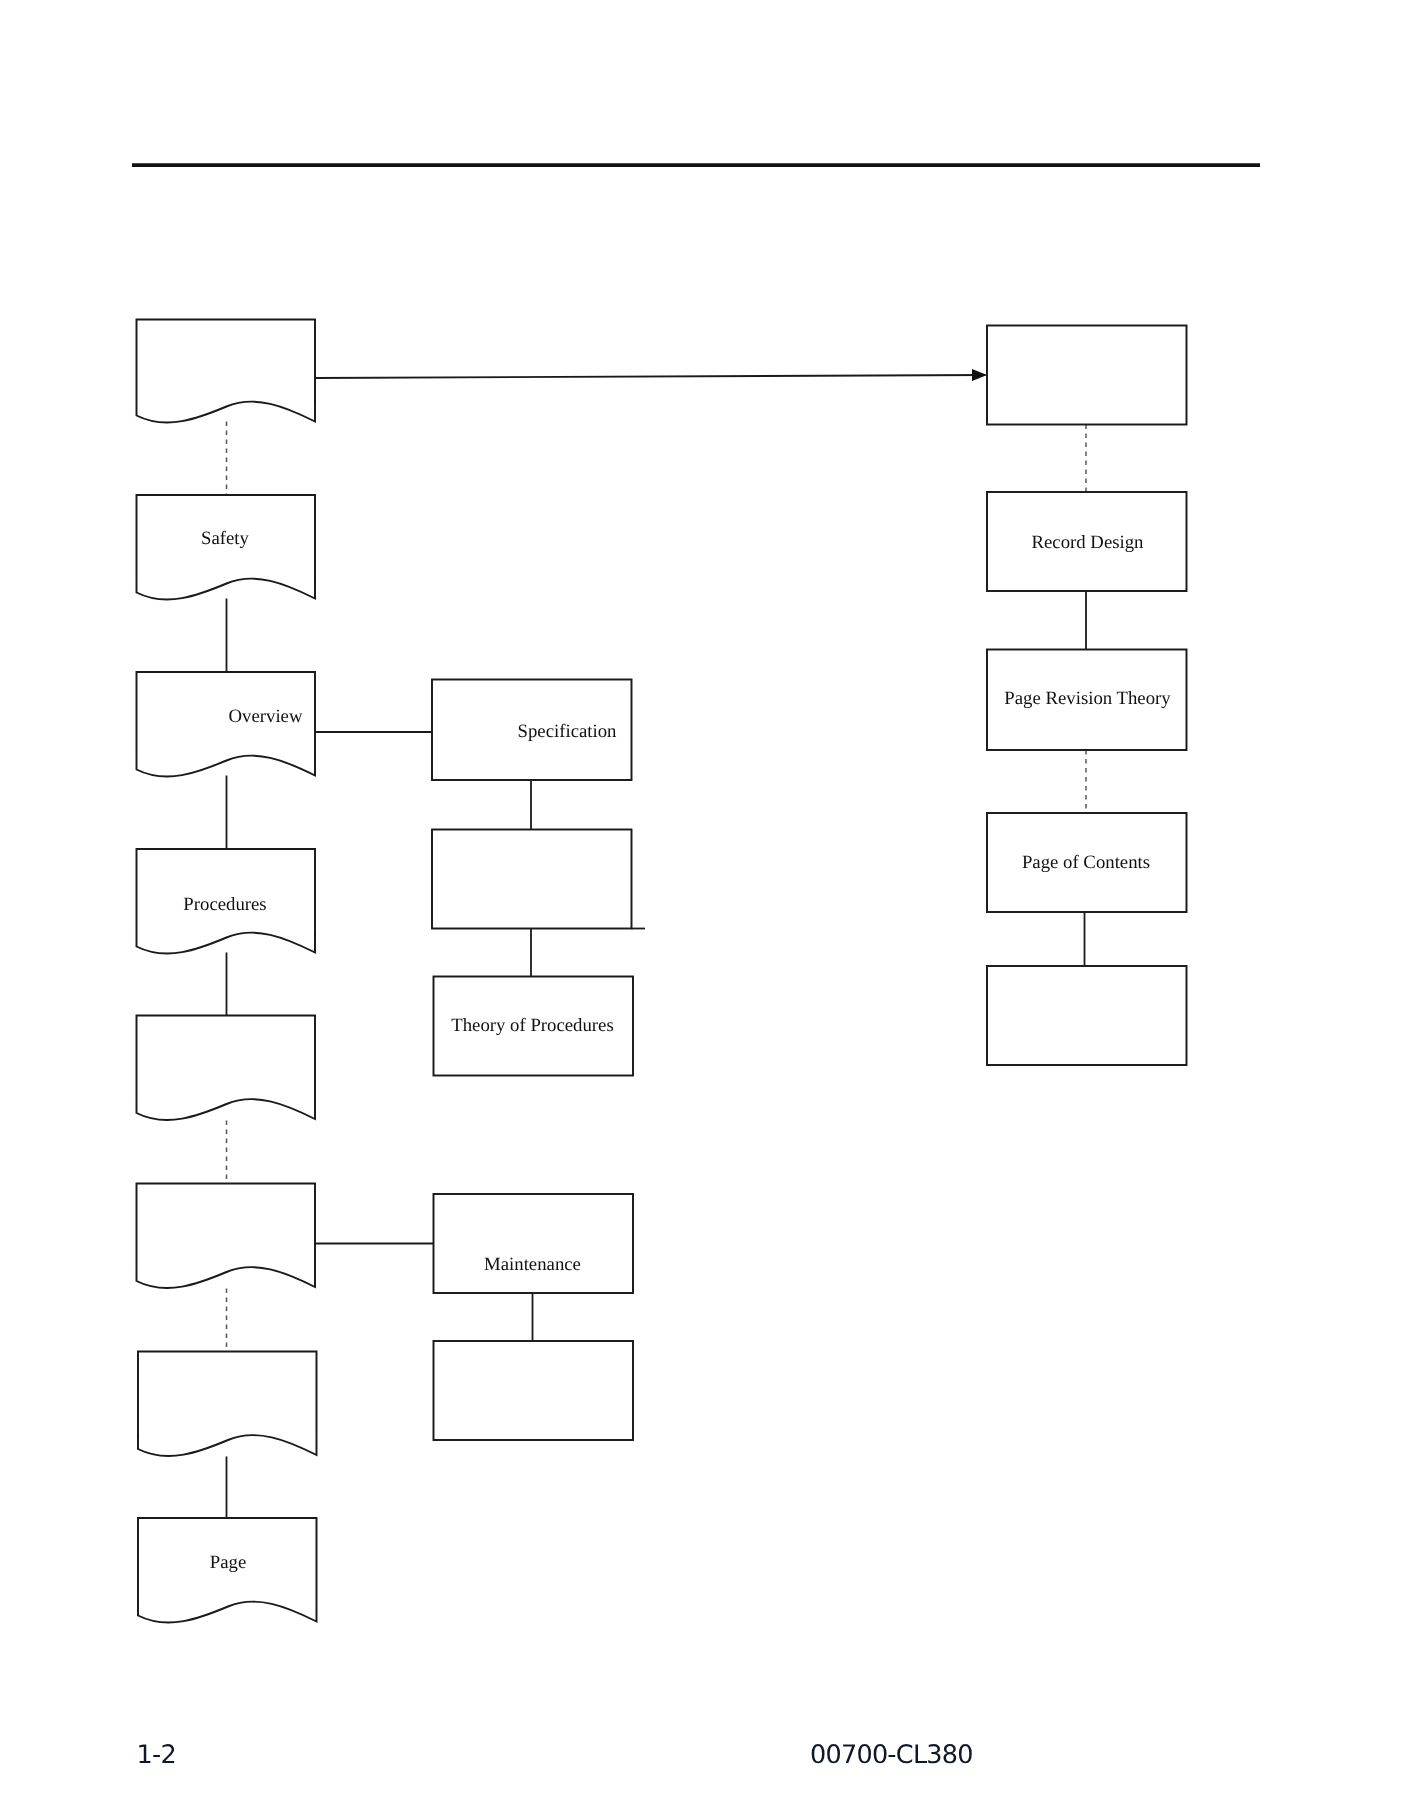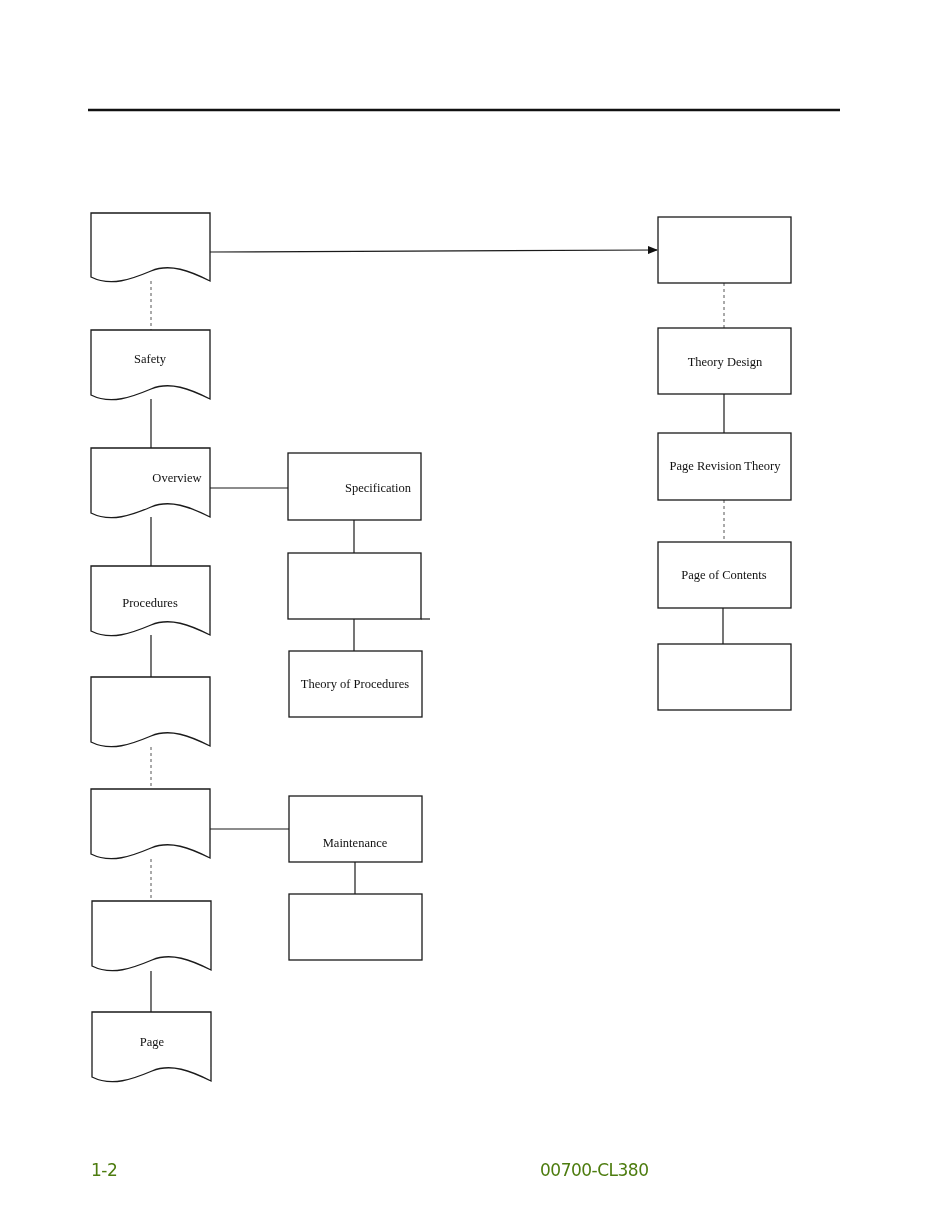--- a/index.html
+++ b/index.html
@@ -15,21 +15,21 @@
       font-family: "Liberation Serif", "DejaVu Serif", serif;
       font-size: 12.5px;
       color: #111111;
       white-space: nowrap;
       transform: translate(-50%, -50%);
     }
     .footer {
       position: absolute;
       font-family: "DejaVu Sans", "Liberation Sans", sans-serif;
       font-size: 17px;
-      color: #4d7c0f;
+      color: #0f172a;
       white-space: nowrap;
       letter-spacing: -0.5px;
     }
   </style>
 </head>
 <body>
 
 <div class="page">
 
   <svg class="diagram" viewBox="0 0 944 1212" xmlns="http://www.w3.org/2000/svg">
@@ -88,19 +88,19 @@
 
   <span class="label" style="left:150px; top:344px;">Safety</span>
   <span class="label" style="left:177px; top:463px;font-family:Liberation Serif, serif;">Overview</span>
   <span class="label" style="left:150px; top:588px;">Procedures</span>
   <span class="label" style="left:152px; top:1027px;">Page</span>
 
   <span class="label" style="left:378px; top:473px;">Specification</span>
   <span class="label" style="left:355px; top:669px;">Theory of Procedures</span>
   <span class="label" style="left:355px; top:828px;">Maintenance</span>
 
-  <span class="label" style="left:725px; top:347px;">Theory Design</span>
+  <span class="label" style="left:725px; top:347px;">Record Design</span>
   <span class="label" style="left:725px; top:451px;">Page Revision Theory</span>
   <span class="label" style="left:724px; top:560px;">Page of Contents</span>
 
   <span class="footer" style="left:91px; top:1145px;">1-2</span>
   <span class="footer" style="left:540px; top:1145px;">00700-CL380</span>
 </div>
 
 </body></html>

